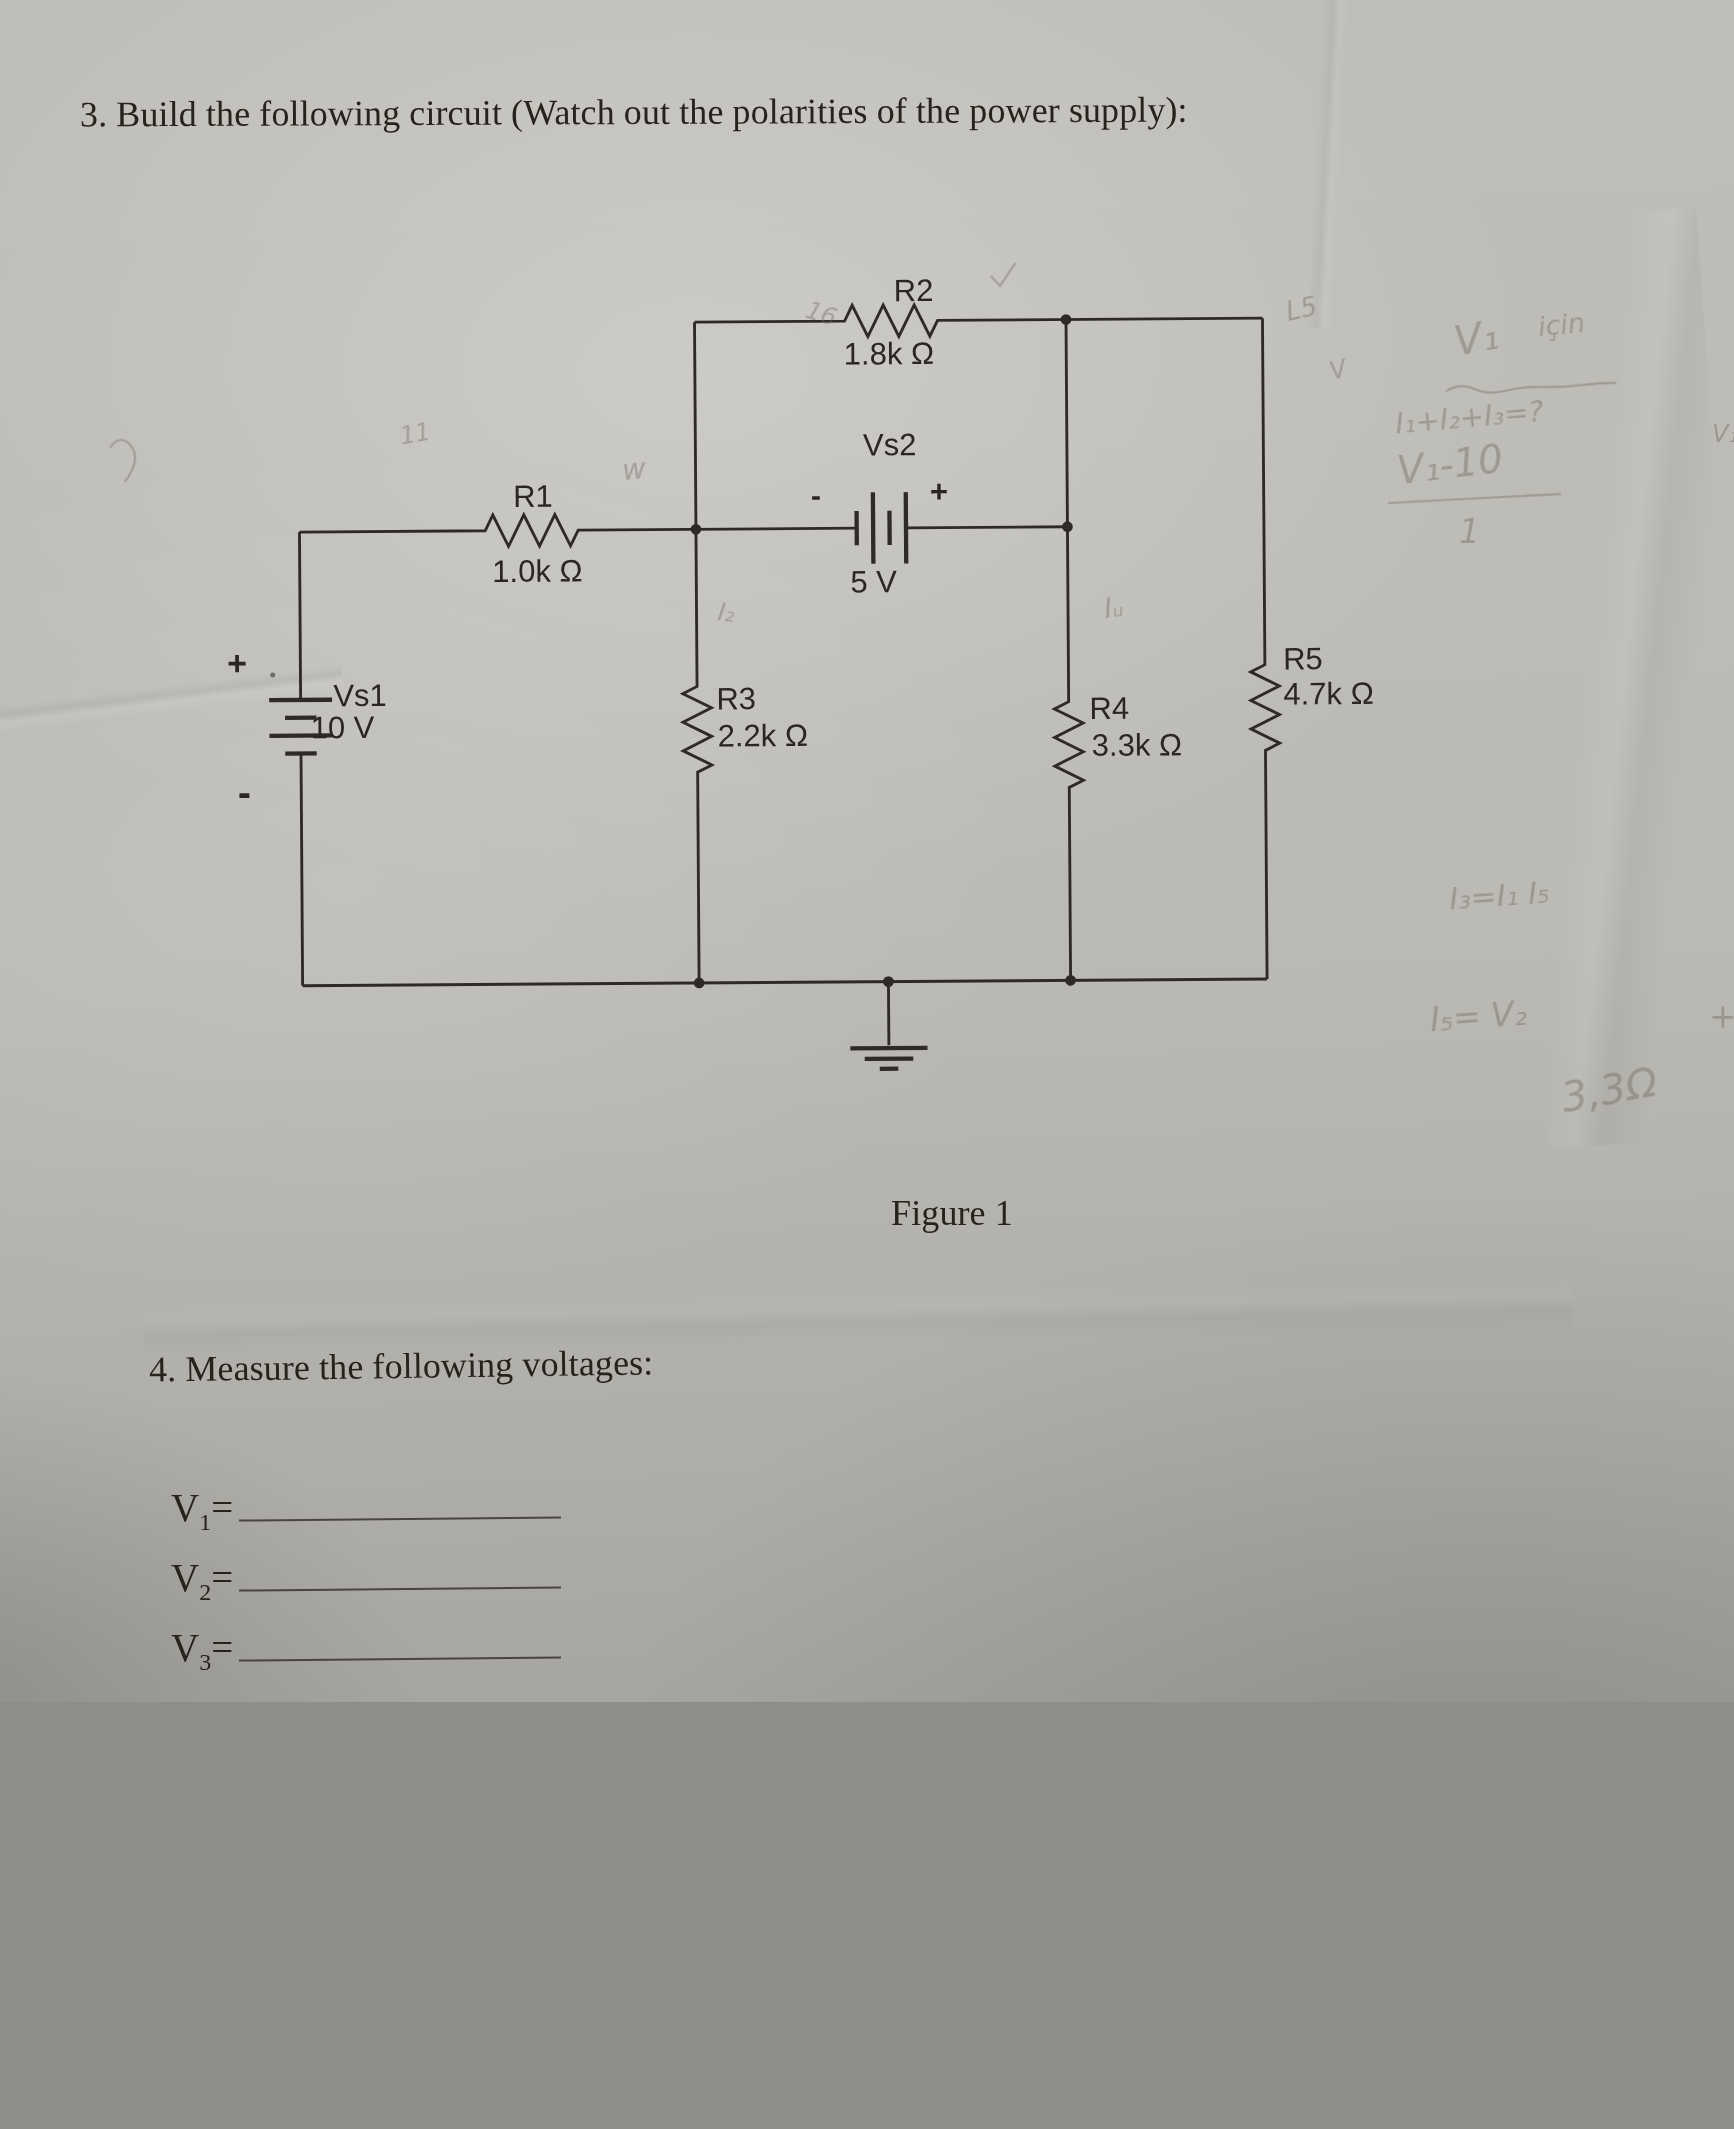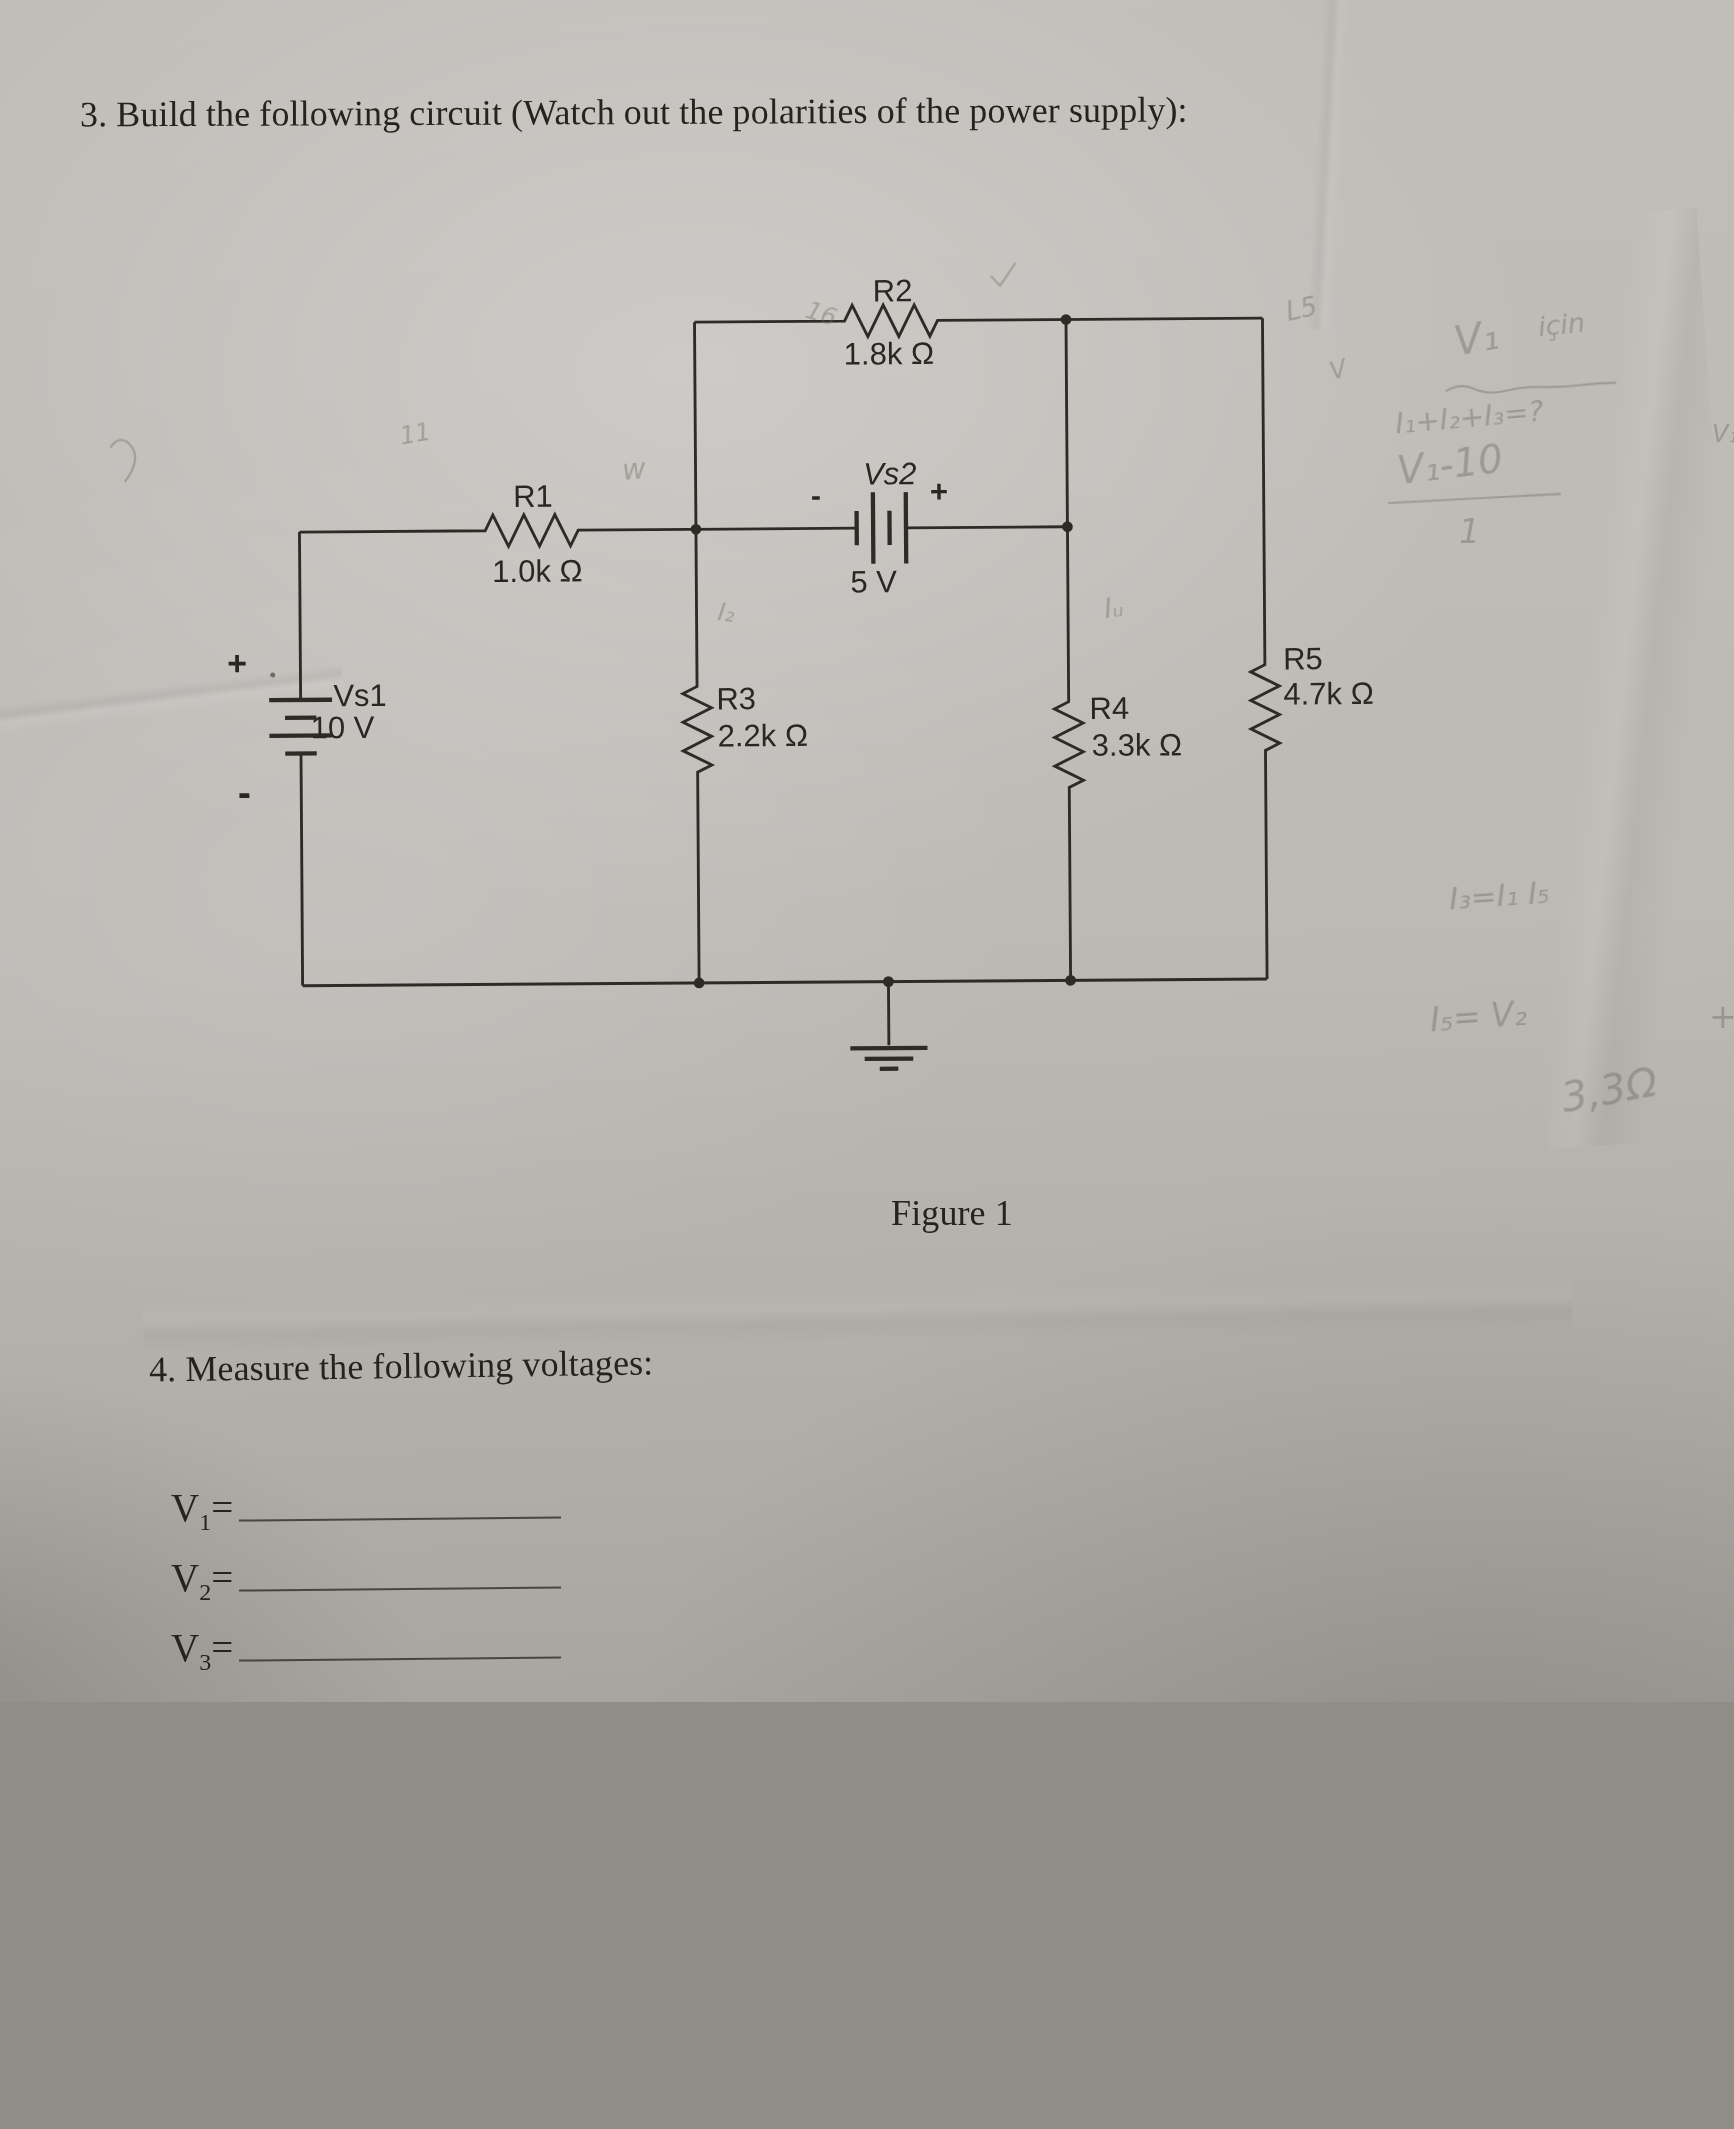--- a/index.html
+++ b/index.html
@@ -92,27 +92,27 @@
       </g>
 
       <g stroke="#6e695d" stroke-width="3" opacity="0.4" style="filter:blur(.5px);">
         <path d="M2026,554 q20,-12 40,-3 t44,3 t50,-5 t54,-2 t50,-3"></path>
         <path d="M1944,710 L2186,699"></path>
         <path d="M1390,388 l13,14 l22,-32"></path>
         <path d="M176,668 q26,-34 6,-54 q-14,-12 -26,6"></path>
       </g>
     </svg>
 
-    <div class="lbl sans ctr" style="left:895px;top:276px;">R2</div>
+    <div class="lbl sans ctr" style="left:916px;top:276px;">R2</div>
     <div class="lbl sans ctr" style="left:891px;top:339px;">1.8k Ω</div>
 
     <div class="lbl sans ctr" style="left:534px;top:479px;">R1</div>
     <div class="lbl sans ctr" style="left:538px;top:554px;">1.0k Ω</div>
 
-    <div class="lbl sans ctr" style="left:891px;top:459px;font-style:italic;">Vs2</div>
+    <div class="lbl sans ctr" style="left:891px;top:430px;">Vs2</div>
     <div class="lbl sans ctr bold" style="left:817px;top:480px;font-size:30px;">-</div>
     <div class="lbl sans ctr bold" style="left:940px;top:477px;font-size:31px;">+</div>
     <div class="lbl sans ctr" style="left:874px;top:567px;">5 V</div>
 
     <div class="lbl sans bold" style="left:227px;top:642px;font-size:34px;">+</div>
     <div class="speck" style="left:270px;top:669px;width:5px;height:5px;"></div>
     <div class="lbl sans" style="left:333px;top:677px;">Vs1</div>
     <div class="lbl sans" style="left:310px;top:709px;">10 V</div>
     <div class="lbl sans bold" style="left:237px;top:769px;font-size:39px;">-</div>
 

